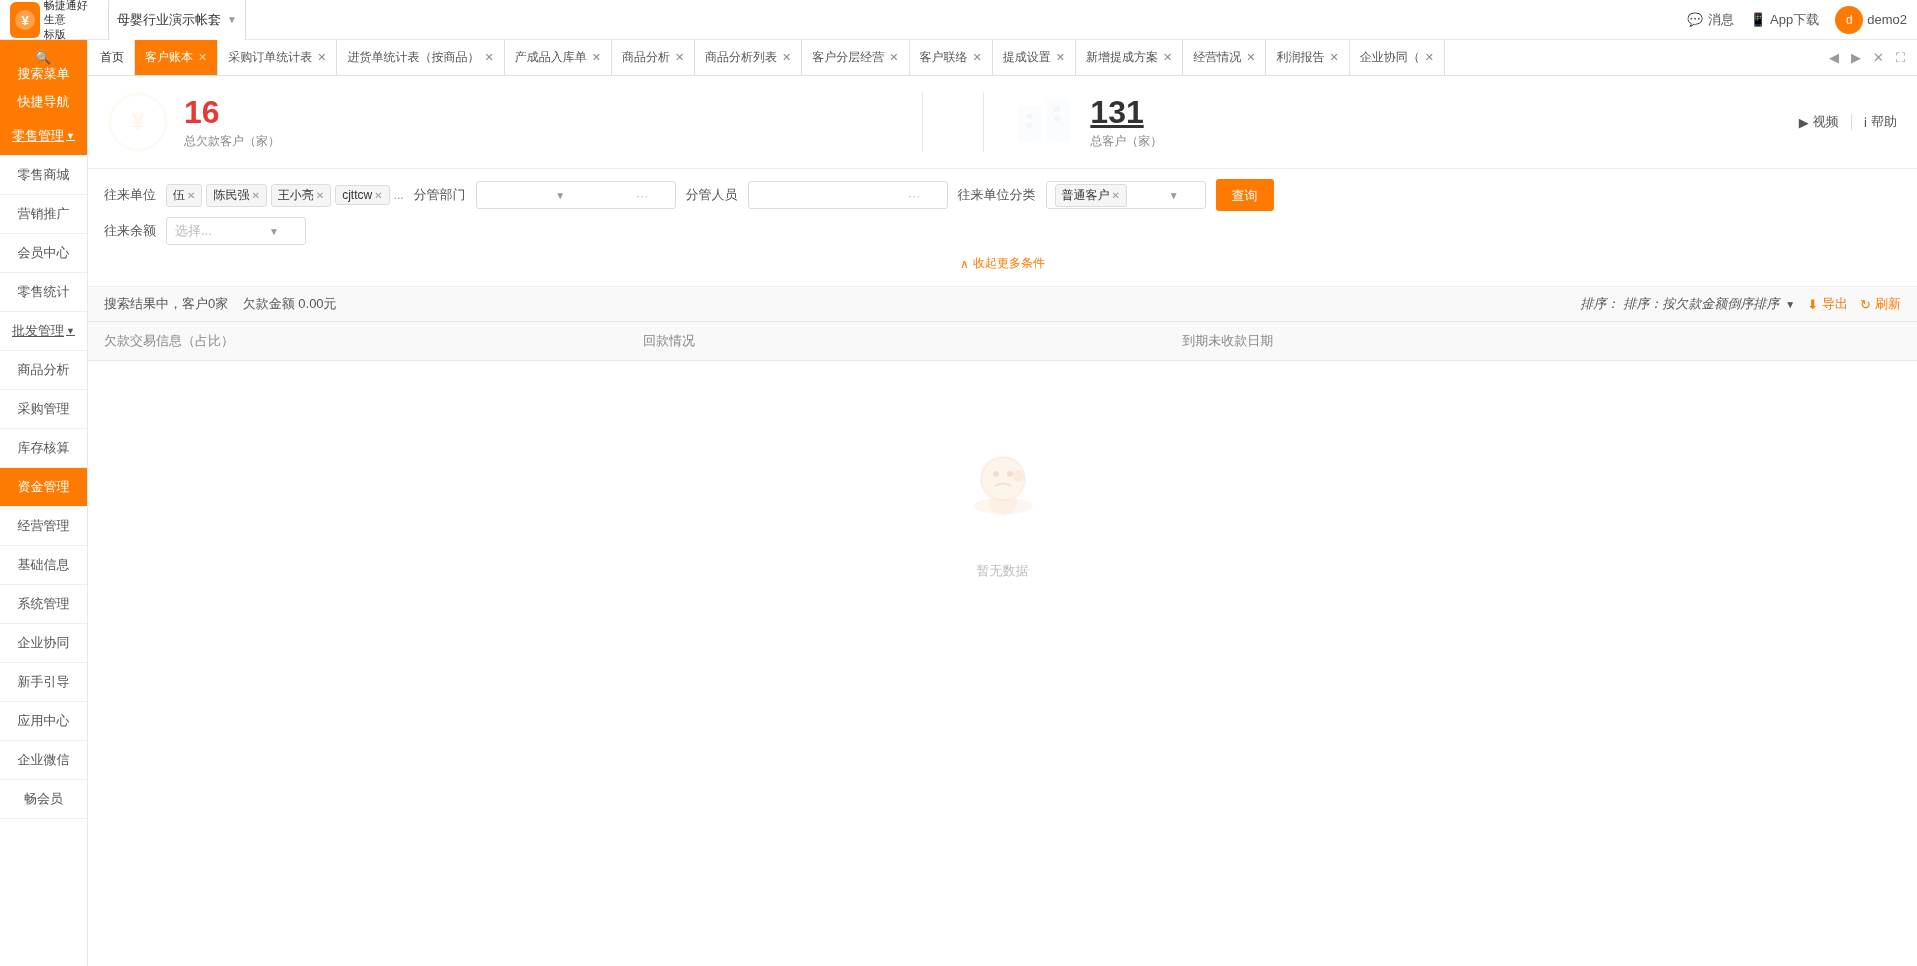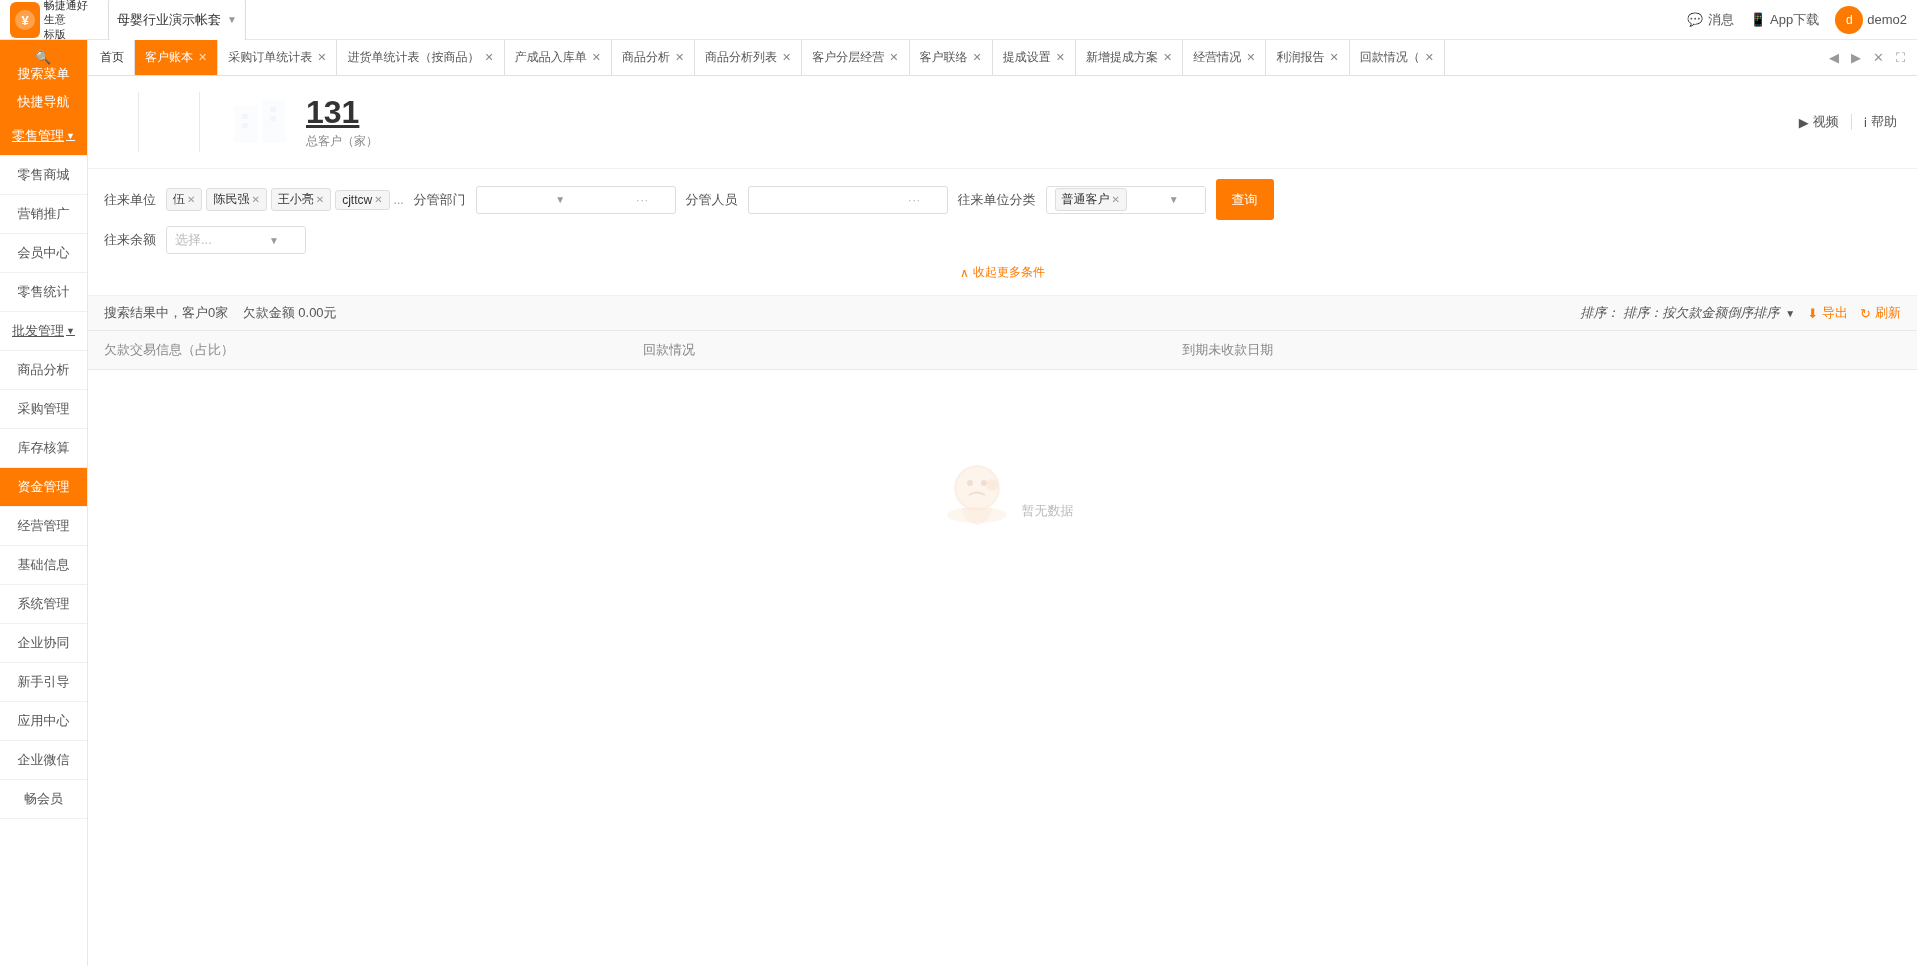--- a/index.html
+++ b/index.html
@@ -64,21 +64,21 @@
 
     
     .results-bar { background: #f9f9f9; padding: 8px 16px; display: flex; align-items: center; justify-content: space-between; border-bottom: 1px solid #e8e8e8; font-size: 13px; color: #555; flex-shrink: 0; }
     .results-actions { display: flex; align-items: center; gap: 12px; }
     .sort-select { display: flex; align-items: center; gap: 4px; cursor: pointer; color: #555; font-size: 13px; font-style: italic; }
     .action-btn { display: flex; align-items: center; gap: 4px; cursor: pointer; color: #ff7a00; font-size: 13px; }
 
     
     .table-container { flex: 1; overflow-y: auto; background: #fff; }
     .table-header { display: grid; grid-template-columns: 3fr 3fr 2fr 2fr; padding: 10px 16px; background: #f9f9f9; border-bottom: 1px solid #e8e8e8; font-size: 13px; color: #888; font-weight: normal; }
-    .empty-state { display: flex; flex-direction: row; align-items: center; justify-content: center; padding: 80px 0; color: #bbb; font-size: 13px; }
+    .empty-state { display: flex; flex-direction: column; align-items: center; justify-content: center; padding: 80px 0; color: #bbb; font-size: 13px; }
     .empty-icon { font-size: 80px; margin-bottom: 12px; opacity: 0.4; }
   </style>
 </head>
 <body>
 
 <div style="display:flex; flex-direction:column; height:100vh; overflow:hidden;">
 
   <div class="top-bar">
     <div class="logo-area">
       <div class="logo-icon">
@@ -231,33 +231,45 @@
         </div>
         <div class="tab-item">
           <span>经营情况</span>
           <span class="close-btn">✕</span>
         </div>
         <div class="tab-item">
           <span>利润报告</span>
           <span class="close-btn">✕</span>
         </div>
         <div class="tab-item">
-          <span>回款情况（</span>
+          <span>企业协同（</span>
           <span class="close-btn">✕</span>
         </div>
         <div class="tab-nav-right">
           <div style="cursor:pointer; color:#999; padding:0 4px;">◀</div>
           <div style="cursor:pointer; color:#999; padding:0 4px;">▶</div>
           <div style="cursor:pointer; color:#999; padding:0 4px;">✕</div>
           <div style="cursor:pointer; color:#999; padding:0 4px;">⛶</div>
         </div>
       </div>
 
       <div class="stats-section">
 
+        <div class="stat-block">
+          <div class="stat-icon">
+            <svg width="60" height="60" viewBox="0 0 60 60" fill="none">
+              <circle cx="30" cy="30" r="28" stroke="#ff7a00" stroke-width="3" fill="none" opacity="0.3"></circle>
+              <text x="30" y="38" text-anchor="middle" fill="#ff7a00" font-size="24" font-weight="bold" opacity="0.5">¥</text>
+            </svg>
+          </div>
+          <div>
+            <div class="stat-value red">16</div>
+            <div class="stat-label">总欠款客户（家）</div>
+          </div>
+        </div>
 
         <div class="stat-divider"></div>
 
 
         <div class="stat-divider"></div>
 
         <div class="stat-block">
           <div class="stat-icon blue">
             <svg width="60" height="60" viewBox="0 0 60 60" fill="none">
               <rect x="5" y="15" width="22" height="35" rx="2" fill="#4a90d9" opacity="0.2" stroke="#4a90d9" stroke-width="1.5"></rect>
@@ -327,21 +339,21 @@
           <div class="filter-select" style="min-width:160px;">
             <div class="filter-tags" style="flex:1;">
               <div class="filter-tag">
                 <span>普通客户</span>
                 <span class="x">✕</span>
               </div>
             </div>
             <span class="filter-select-arrow">▼</span>
           </div>
 
-          <button style="background:#ff7a00; color:#fff; border:none; border-radius:3px; padding:6px 16px; font-size:13px; cursor:pointer; height:41px; line-height:1; flex-shrink:0;">查询</button>
+          <button style="background:#ff7a00; color:#fff; border:none; border-radius:3px; padding:6px 16px; font-size:13px; cursor:pointer; height:32px; line-height:1; flex-shrink:0;">查询</button>
         </div>
 
         <div class="filter-row">
           <span class="filter-label">往来余额</span>
           <div class="filter-select" style="min-width:140px;">
             <span style="color:#bbb;">选择...</span>
             <span class="filter-select-arrow">▼</span>
           </div>
         </div>
 

